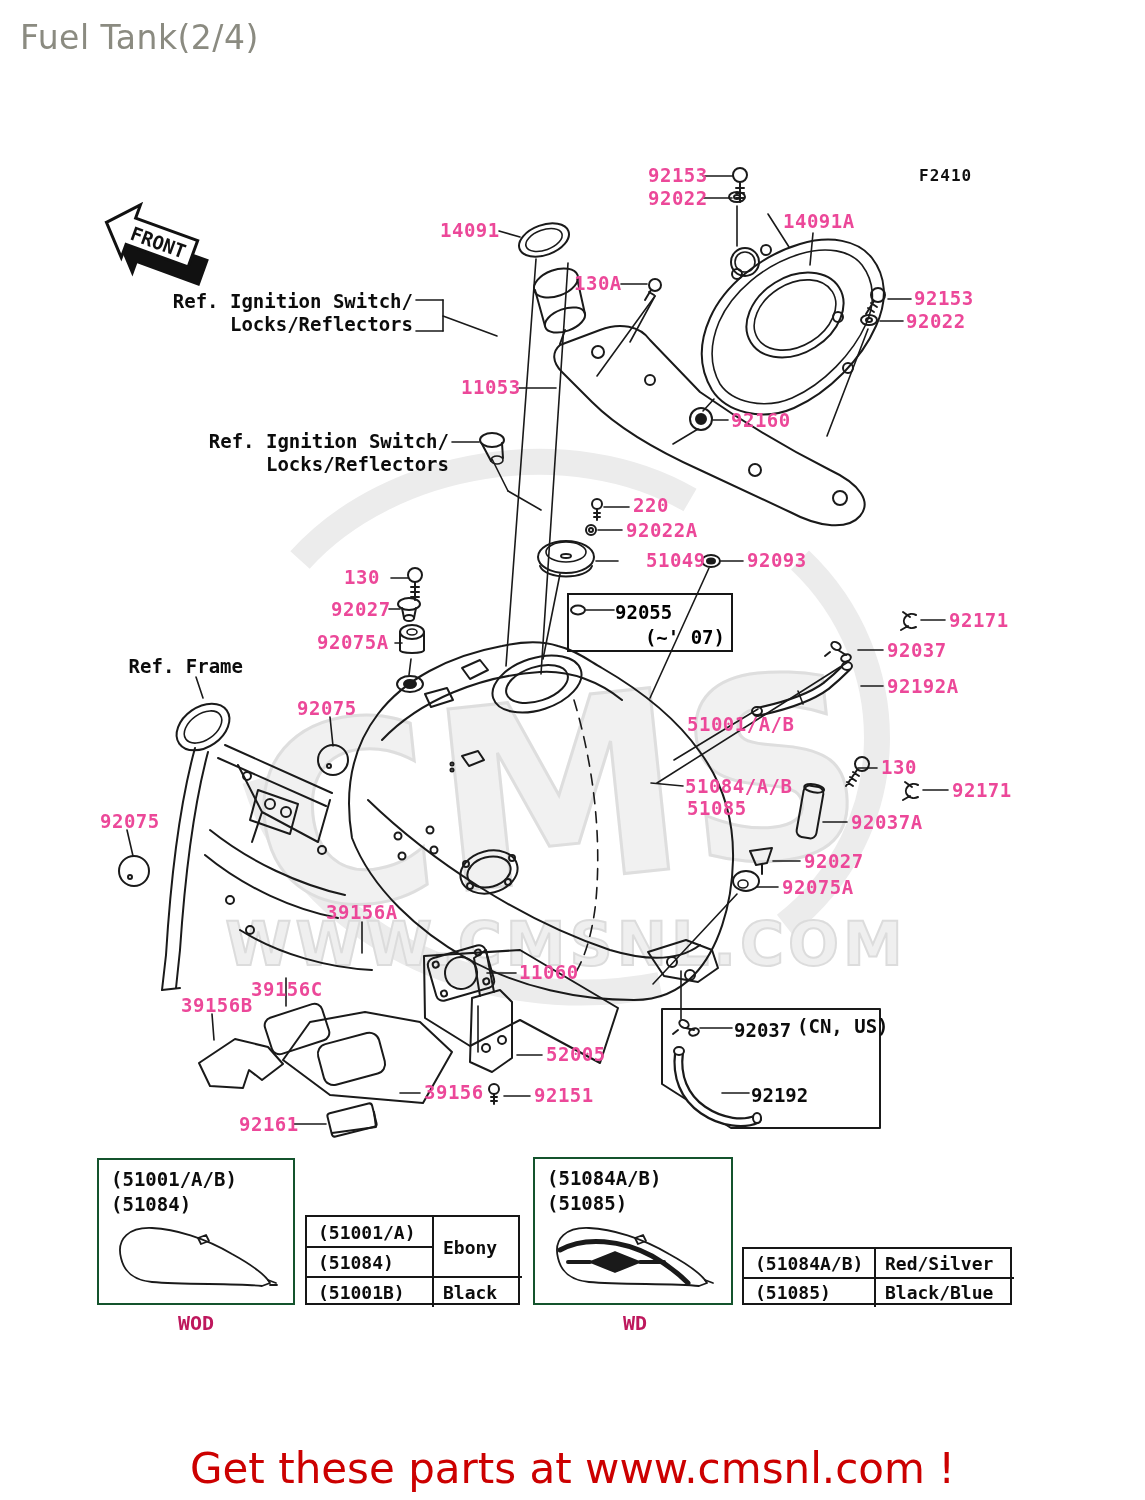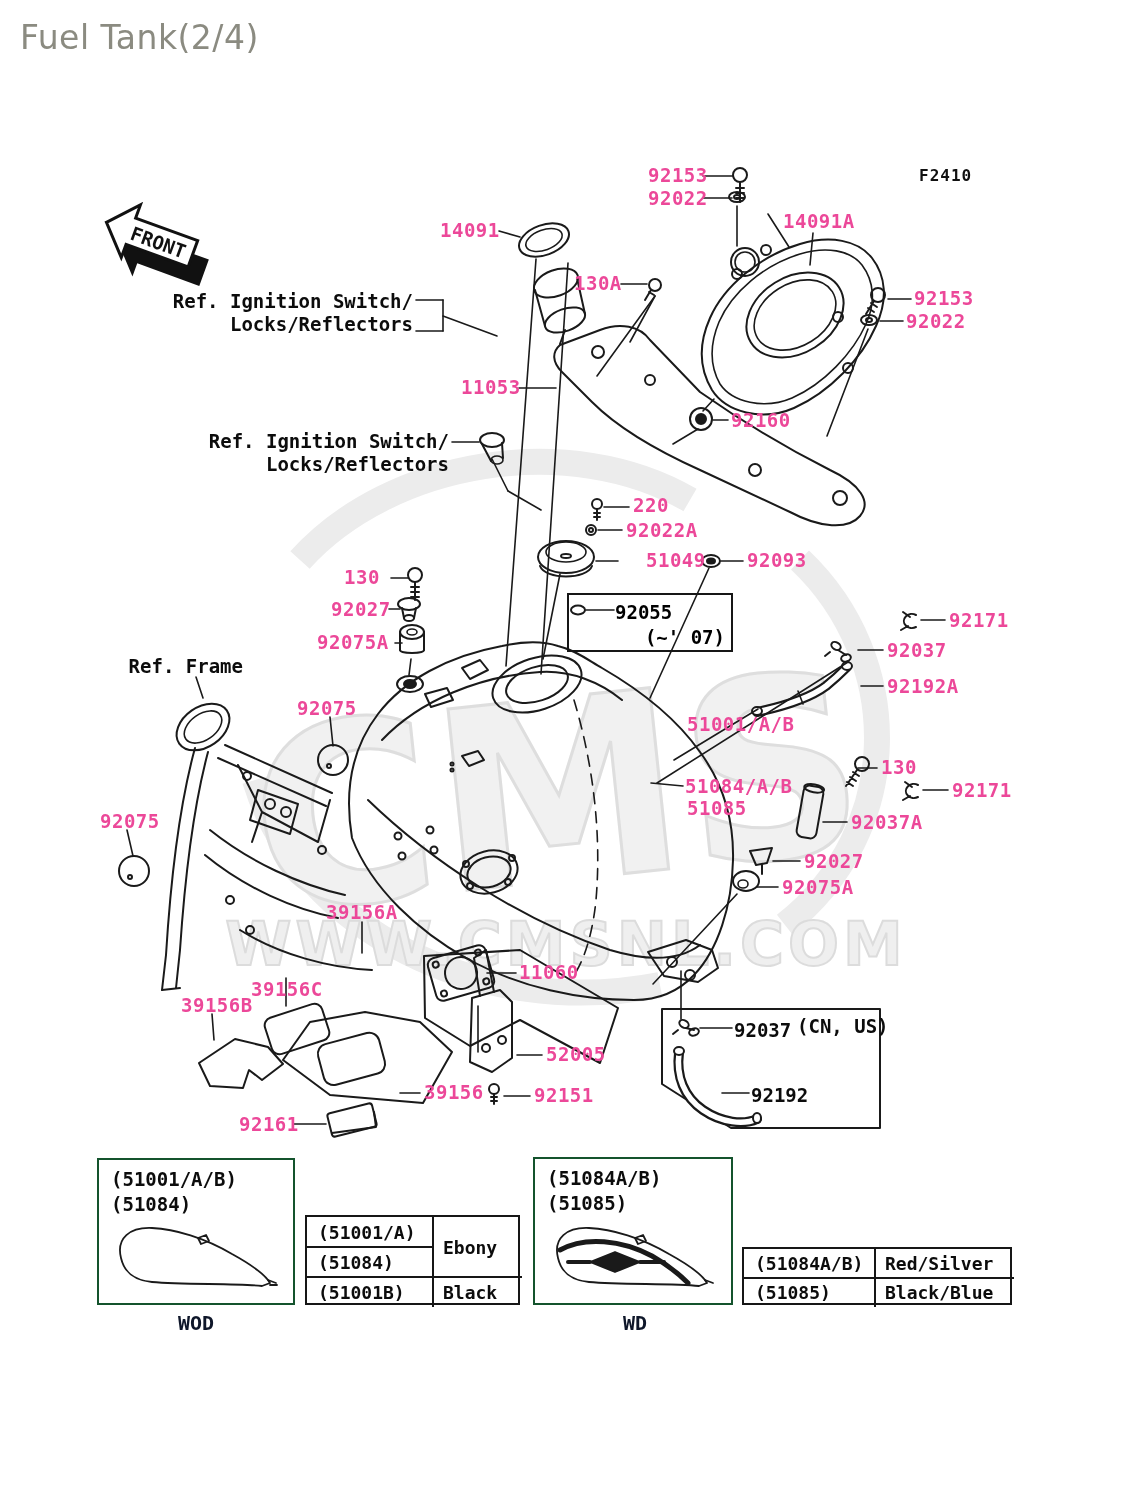--- a/index.html
+++ b/index.html
@@ -10,21 +10,21 @@
   .figcode{position:absolute;left:919px;top:166px;font-size:16px;font-weight:700;color:#111;letter-spacing:1px;}
   svg.art{position:absolute;left:0;top:0;}
   .callout{position:absolute;font-size:19px;font-weight:700;color:#ec4899;letter-spacing:.5px;white-space:nowrap;line-height:21px;}
   .refnote{position:absolute;font-size:19px;font-weight:700;color:#0c0c0c;text-align:right;line-height:23px;white-space:nowrap;}
   .inset07{position:absolute;left:567px;top:593px;width:166px;height:59px;border:2px solid #161616;box-sizing:border-box;}
   .inset07 .p{position:absolute;left:46px;top:6px;font-size:19px;font-weight:700;}
   .inset07 .n{position:absolute;right:6px;top:31px;font-size:19px;font-weight:700;}
   .insetcn-label{position:absolute;font-size:19px;font-weight:700;color:#0c0c0c;white-space:nowrap;}
   .vbox{position:absolute;border:2px solid #14532d;box-sizing:border-box;background:transparent;}
   .vbox .code{position:absolute;left:12px;font-size:19px;font-weight:700;color:#0c0c0c;white-space:nowrap;}
-  .caption{position:absolute;font-size:20px;font-weight:700;color:#0f172a;}
+  .caption{position:absolute;font-size:20px;font-weight:700;color:#be185d;}
   .ctable{position:absolute;border:2px solid #161616;box-sizing:border-box;}
   .ctable .cell{position:absolute;font-size:18px;font-weight:700;color:#0c0c0c;padding-left:11px;display:flex;align-items:center;box-sizing:border-box;white-space:nowrap;}
   .ctable .vline,.ctable .hline{position:absolute;background:#161616;}
   .footer-ad{position:absolute;left:0;top:1444px;width:1145px;text-align:center;
          font-family:"DejaVu Sans","Liberation Sans",sans-serif;font-size:42px;color:#cc0000;}
 </style>
 </head>
 <body>
 
 <div class="stage">
@@ -458,13 +458,14 @@
 
   <div class="ctable" style="left:742px;top:1247px;width:270px;height:58px">
     <div class="cell" style="left:0;top:0;width:130px;height:29px">(51084A/B)</div>
     <div class="cell" style="left:0;top:29px;width:130px;height:29px">(51085)</div>
     <div class="cell" style="left:130px;top:0;width:140px;height:29px">Red/Silver</div>
     <div class="cell" style="left:130px;top:29px;width:140px;height:29px">Black/Blue</div>
     <div class="vline" style="left:130px;top:0;width:2px;height:58px"></div>
     <div class="hline" style="left:0;top:28px;width:270px;height:2px"></div>
   </div>
 
+  <div class="footer-ad">Get these parts at www.cmsnl.com !</div>
 </div>
 
 </body></html>

